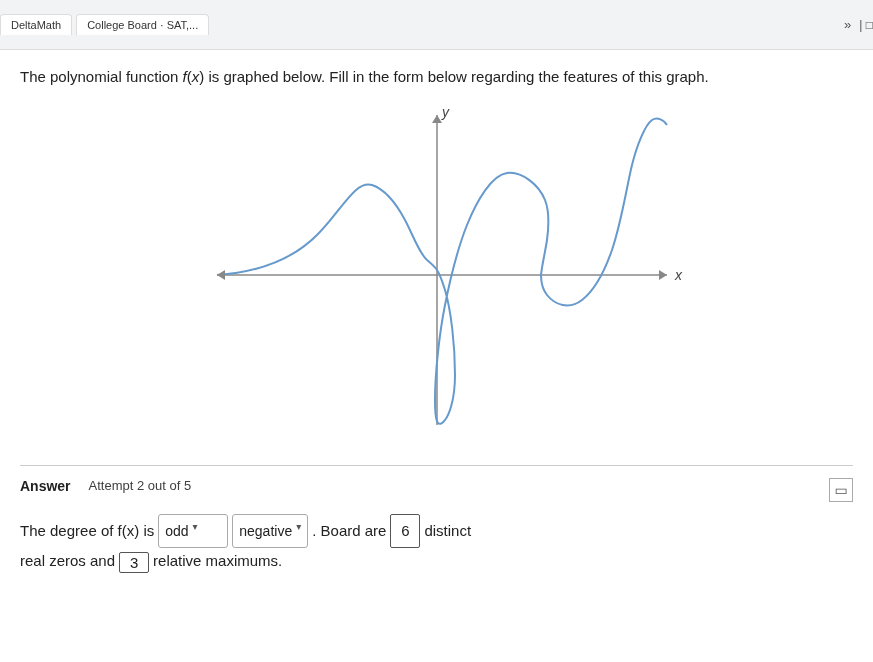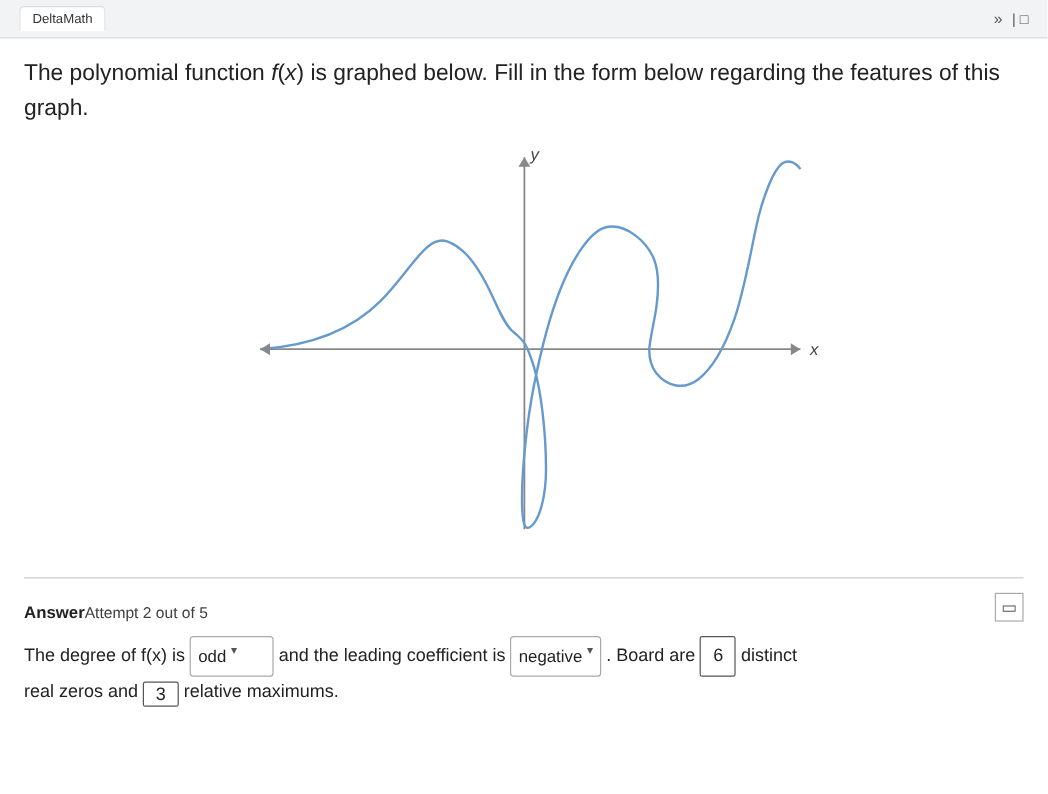--- a/index.html
+++ b/index.html
@@ -12,22 +12,22 @@
       min-height: 662px;
       overflow: hidden;
     }
 
     
     .browser-bar {
       display: flex;
       align-items: center;
       background: #f1f3f4;
       border-bottom: 1px solid #ddd;
-      height: 32px;
-      padding: 0 16px;
+      height: 50px;
+      padding: 0 0;
       gap: 8px;
       font-size: 12px;
       color: #555;
     }
     .browser-bar .tabs {
       display: flex;
       gap: 4px;
       flex: 1;
     }
     .browser-tab {
@@ -48,21 +48,21 @@
       cursor: pointer;
     }
 
     
     .content {
       padding: 16px 20px 12px 20px;
       position: relative;
     }
 
     .problem-text {
-      font-size: 19px;
+      font-size: 15px;
       line-height: 1.5;
       margin-bottom: 16px;
       max-width: 820px;
     }
 
     .problem-text em {
       font-style: italic;
     }
 
     
@@ -78,22 +78,22 @@
 
     
     .answer-section {
       border-top: 1px solid #ccc;
       padding-top: 12px;
       margin-top: 8px;
     }
 
     .answer-header {
       display: flex;
-      align-items: flex-end;
-      gap: 0;
+      align-items: flex-start;
+      gap: 18px;
       margin-bottom: 12px;
     }
 
     .answer-label {
       font-weight: bold;
       font-size: 14px;
     }
 
     .attempt-label {
       font-size: 13px;
@@ -164,20 +164,23 @@
       height: 100%;
     }
   </style>
 </head>
 <body>
 
 <div class="browser-bar">
   <div class="tabs">
     <div class="browser-tab">
       <span>DeltaMath</span>
+    </div>
+    <div class="browser-tab">
+      <span>College Board · SAT,...</span>
     </div>
   </div>
   <span class="nav-arrow">»</span>
   <span>| □</span>
 </div>
 
 <div class="content">
 
   <div class="problem-text">
     The polynomial function <em>f</em>(<em>x</em>) is graphed below. Fill in the form below regarding the features of this graph.
@@ -236,21 +239,20 @@
         <span>▭</span>
       </div>
     </div>
 
     <div class="answer-line">
       <span>The degree of f(x) is</span>
       <div class="dropdown-select">
         <span>odd</span>
         <span class="chevron">▾</span>
       </div>
-      <span>and the leading coefficient is</span>
       <div class="dropdown-select">
         <span>negative</span>
         <span class="chevron">▾</span>
       </div>
       <span>. Board are</span>
       <span class="number-box">6</span>
       <span>distinct</span>
     </div>
 
     <div class="answer-line2">

